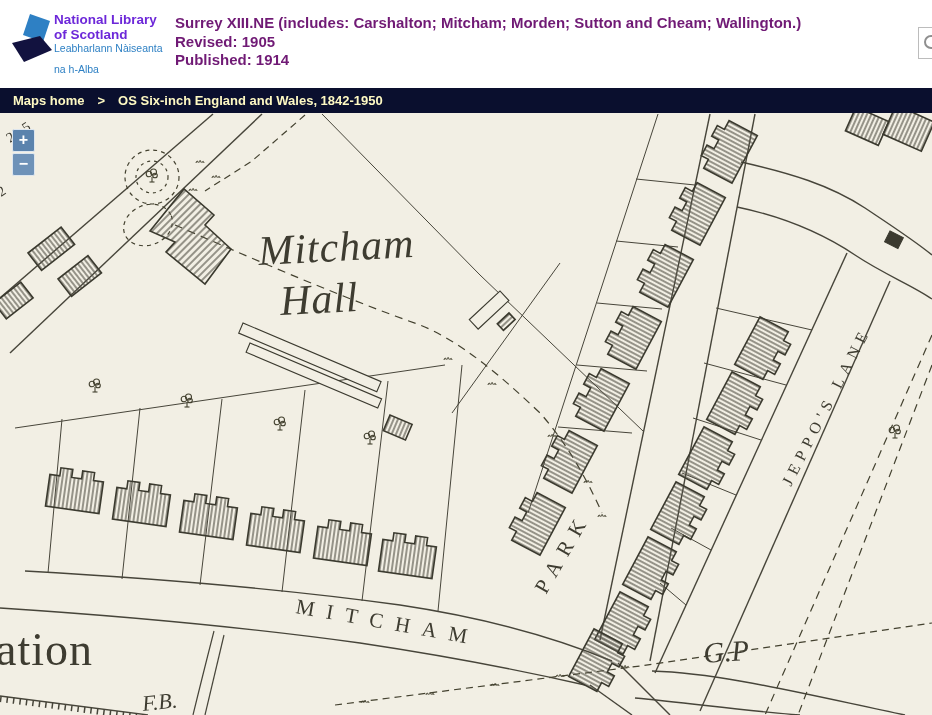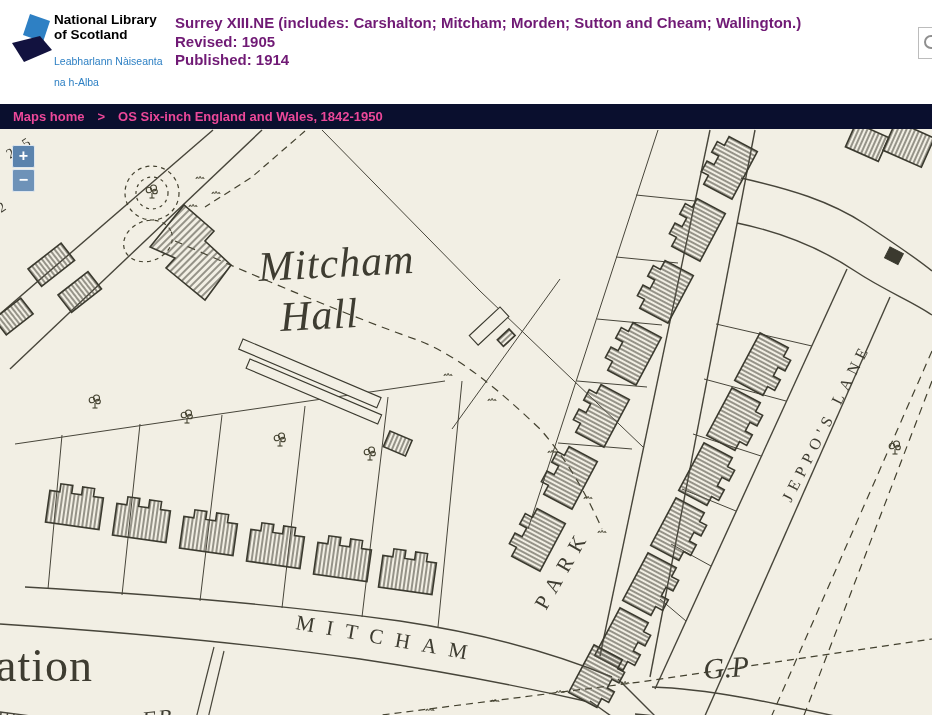--- a/index.html
+++ b/index.html
@@ -2,31 +2,31 @@
 <html><head>
 <meta charset="utf-8">
 <style>
   html,body{margin:0;padding:0;width:932px;height:715px;overflow:hidden;
     font-family:"Liberation Sans",sans-serif;background:#fff;}
   
   .header{position:relative;width:932px;height:88px;background:#ffffff;}
   .logo{position:absolute;left:10px;top:10px;width:160px;height:70px;cursor:pointer;}
   .logo-mark{position:absolute;left:0;top:2px;}
   .logo-text{position:absolute;left:44px;top:2px;white-space:nowrap;}
-  .logo-org{font-size:13.5px;font-weight:bold;color:#000000;line-height:15px;}
-  .logo-gaelic{font-size:10.5px;color:#2e80c4;line-height:13px;margin-top:13px;}
+  .logo-org{font-size:13.5px;font-weight:bold;color:#6d28d9;line-height:15px;}
+  .logo-gaelic{font-size:10.5px;color:#2e80c4;line-height:13px;margin-top:0;}
   .title-block{position:absolute;left:175px;top:14px;white-space:nowrap;}
   .title-line{font-size:15px;font-weight:bold;color:#701a75;line-height:18.5px;}
   .search-box{position:absolute;left:918px;top:27px;width:40px;height:30px;
     background:#fff;border:1px solid #bcbcbc;cursor:pointer;}
   .search-glyph{display:block;width:10px;height:10px;border:2.5px solid #8f8f8f;
     border-radius:50%;margin:7px 0 0 5px;}
   
-  .breadcrumb{width:932px;height:25px;background:#0a0f2e;color:#ec4899;
-    display:flex;align-items:center;font-size:13px;font-weight:bold;margin-top:16px;}
+  .breadcrumb{width:932px;height:25px;background:#0a0f2e;color:#fef9c3;
+    display:flex;align-items:center;font-size:13px;font-weight:bold;}
   .breadcrumb span{margin-left:13px;white-space:nowrap;}
   .crumb-link{cursor:pointer;}
   
   .map-wrap{position:relative;width:932px;height:602px;background:#f2efe4;}
   .map-wrap svg{position:absolute;left:0;top:0;}
   .zoomctrl{position:absolute;left:12px;top:16px;width:23px;}
   .zbtn{width:23px;height:23px;box-sizing:border-box;border:1px solid #dde6ef;
     color:#fff;font-size:16px;font-weight:bold;text-align:center;line-height:20px;
     border-radius:2px;cursor:pointer;user-select:none;}
   .zbtn.plus{background:#5b83ad;}

